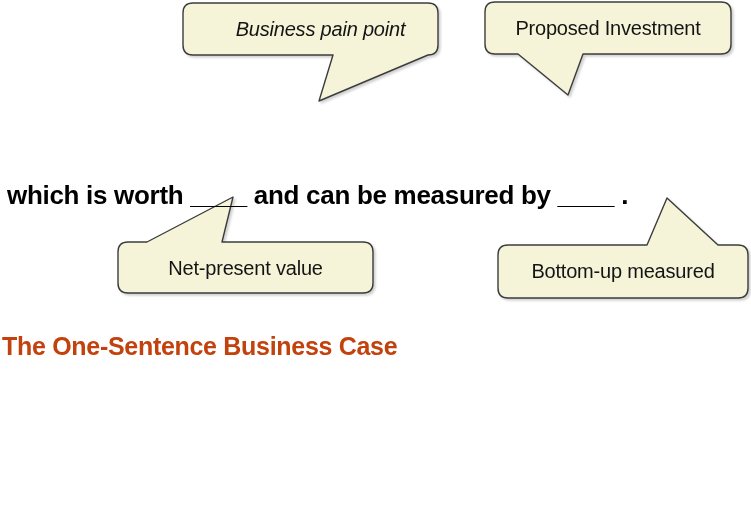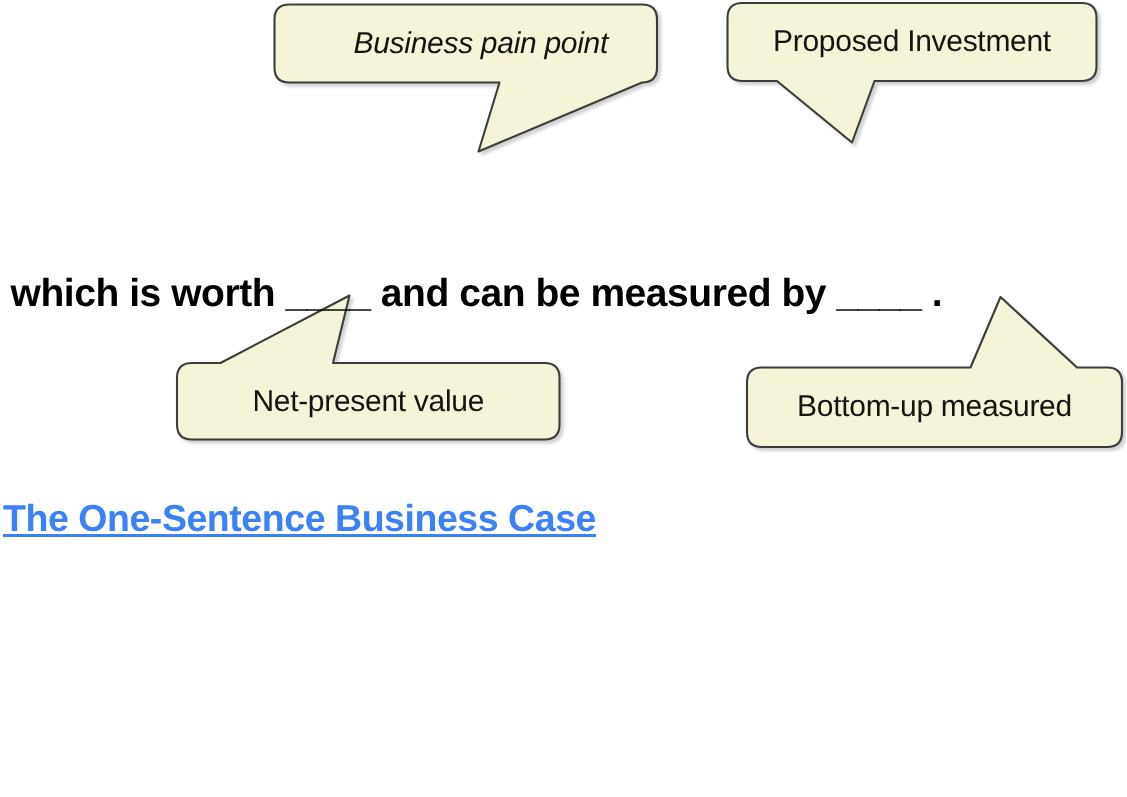--- a/index.html
+++ b/index.html
@@ -56,24 +56,23 @@
     line-height: 30px;
   }
   .sentence-line-1 { left: 3px; top: 96px; }
   .sentence-line-2 { left: 7px; top: 151px; margin-top: 29px; }
   .caption-title {
     position: absolute;
     left: 2px;
     top: 332px;
     font-size: 25px;
     font-weight: bold;
-    color: #3b82f6;
+    color: #c2410c;
     letter-spacing: -0.3px;
     white-space: nowrap;
-    text-decoration: underline;
   }
 </style>
 </head>
 <body>
 
 <div id="canvas">
 
   <svg id="bubble-layer" viewBox="0 0 751 531" xmlns="http://www.w3.org/2000/svg">
 
     <path class="bubble-path bubble-shadowed" d="M 193,3 H 428 Q 438,3 438,13 V 45 Q 438,55 428,55 L 319,101 L 333,55 H 193 Q 183,55 183,45 V 13 Q 183,3 193,3 Z"></path>

